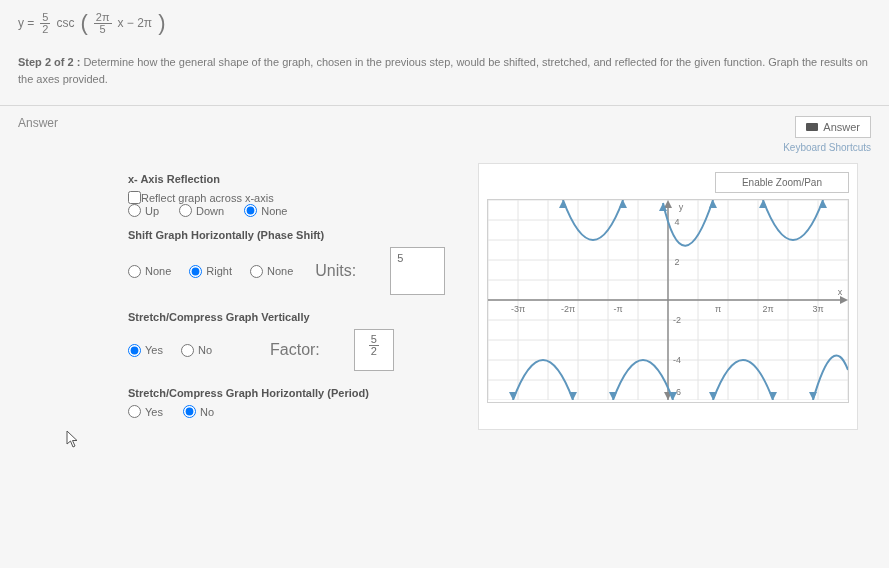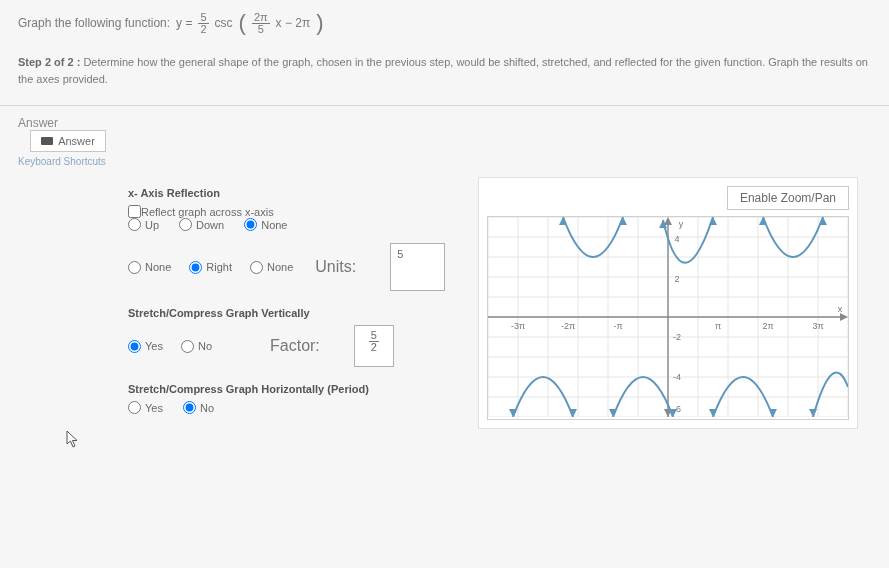--- a/index.html
+++ b/index.html
@@ -15,50 +15,49 @@
     }
     .page { padding: 10px 18px; }
     .problem-title { font-size: 12px; color: #7a7a7a; margin-bottom: 18px; display: flex; align-items: center; gap: 6px; }
     .fraction { display: inline-flex; flex-direction: column; align-items: center; font-size: 11px; line-height: 1; }
     .fraction .num { border-bottom: 1px solid #7a7a7a; padding: 0 2px; }
     .fraction .den { padding: 0 2px; }
     .paren { display: inline-flex; align-items: center; font-size: 22px; font-weight: 300; color: #7a7a7a; }
     .step-text { font-size: 11px; color: #7a7a7a; line-height: 1.5; margin-bottom: 18px; }
     .step-text b { font-weight: bold; color: #6a6a6a; }
     .divider { border-top: 1px solid #d8d8d8; margin: 0 -18px; }
-    .answer-row { display: flex; justify-content: space-between; align-items: flex-start; padding: 10px 0; flex-direction: column; }
+    .answer-row { display: flex; justify-content: space-between; align-items: flex-start; padding: 10px 0; }
     .answer-label { font-size: 12px; color: #888; }
     .right-buttons { display: flex; flex-direction: column; align-items: flex-end; gap: 4px; }
     .keypad-btn { background: #fff; border: 1px solid #c8c8c8; padding: 4px 10px; font-size: 11px; color: #6a6a6a; display: inline-flex; align-items: center; gap: 5px; cursor: pointer; }
     .keypad-icon { display: inline-block; width: 12px; height: 8px; background: #555; border-radius: 1px; position: relative; }
     .shortcuts-link { font-size: 10px; color: #8aa8c4; text-decoration: none; }
     .content-row { display: flex; gap: 30px; padding-left: 110px; }
     .controls { width: 320px; }
     .section-title { font-weight: bold; font-size: 11px; color: #555; margin: 10px 0 6px; }
     .checkbox-row { display: flex; align-items: center; gap: 0; }
     .checkbox-row input { margin: 0; }
     .radio-row { display: flex; align-items: flex-end; gap: 20px; margin-bottom: 12px; font-size: 11px; }
     .radio-opt { display: inline-flex; align-items: center; gap: 4px; }
     .radio-opt input { margin: 0; }
     .units-box { display: inline-block; width: 55px; height: 48px; border: 1px solid #b0b0b0; background: #fff; vertical-align: middle; padding: 4px 6px; font-size: 11px; }
     .factor-box { display: inline-block; width: 40px; height: 42px; border: 1px solid #b0b0b0; background: #fff; padding: 3px 6px; text-align: center; }
     .units-label { font-size: 16px; color: #777; margin-left: 4px; margin-right: 16px; }
     .cursor-icon { position: absolute; left: 66px; top: 430px; font-size: 16px; color: #444; }
     .graph-panel { width: 380px; border: 1px solid #e0e0e0; background: #fff; padding: 8px; }
     .zoom-row { display: flex; justify-content: flex-end; margin-bottom: 6px; }
-    .zoom-btn { background: #fff; border: 1px solid #c8c8c8; padding: 4px 12px; font-size: 12px; color: #6a6a6a; cursor: pointer; }
+    .zoom-btn { background: #fff; border: 1px solid #c8c8c8; padding: 4px 26px; font-size: 10px; color: #6a6a6a; cursor: pointer; }
     .plot-wrap { border: 1px solid #d0d0d0; }
     .hz-row { display: flex; align-items: center; gap: 18px; }
   </style>
 </head>
 <body>
 
 <div class="page">
   <div class="problem-title">
-    <span>Graph the following function:</span>
     <span>y =</span>
     <span class="fraction">
       <span class="num">5</span>
       <span class="den">2</span>
     </span>
     <span>csc</span>
     <span class="paren">(</span>
     <span class="fraction">
       <span class="num">2π</span>
       <span class="den">5</span>
@@ -101,20 +100,21 @@
         <label class="radio-opt">
           <input type="radio" name="sv" style="">
           <span>Down</span>
         </label>
         <label class="radio-opt">
           <input type="radio" name="sv" checked="" style="">
           <span>None</span>
         </label>
       </div>
 
+      <div class="section-title">Shift Graph Horizontally (Phase Shift)</div>
       <div class="hz-row">
         <label class="radio-opt">
           <input type="radio" name="sh" style="">
           <span>None</span>
         </label>
         <label class="radio-opt">
           <input type="radio" name="sh" checked="" style="">
           <span>Right</span>
         </label>
         <label class="radio-opt">

